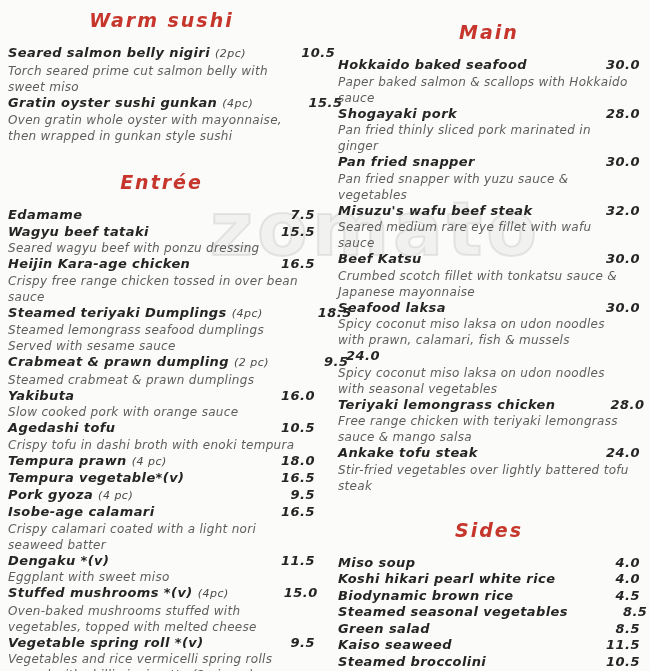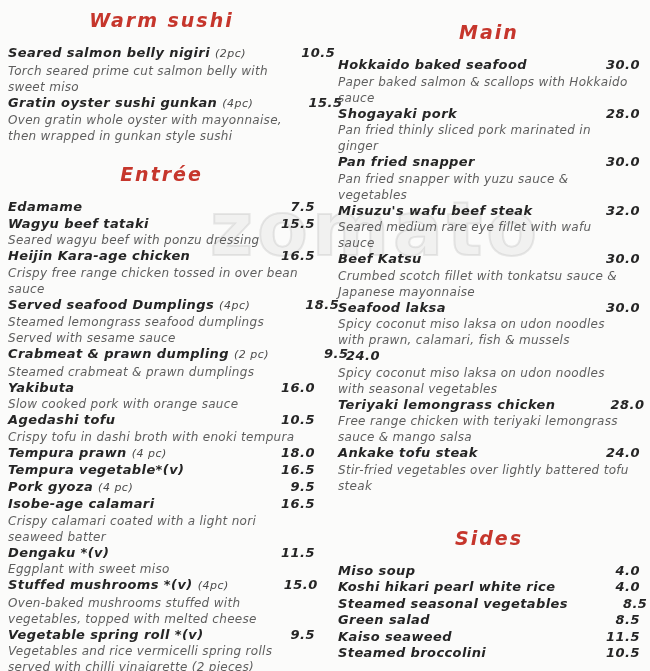--- a/index.html
+++ b/index.html
@@ -47,22 +47,22 @@
   .col-right{padding:12px 10px 0 13px;}
   .section-title{
     font-size:19px;
     font-weight:bold;
     color:var(--heading-color);
     text-align:center;
     letter-spacing:2px;
     margin-top:8px;
     line-height:24px;
   }
-  .section + .section .section-title{margin-top:18px;}
-  .col-right .section + .section .section-title{margin-top:32px;}
+  .section + .section .section-title{margin-top:26px;}
+  .col-right .section + .section .section-title{margin-top:24px;}
   .items{margin-top:13px;}
   .item-row{
     display:flex;
     justify-content:space-between;
     align-items:baseline;
     line-height:16.5px;
     gap:47px;
   }
   .item-name{
     font-size:13px;
@@ -142,21 +142,21 @@
   <div class="item">
     <div class="item-row">
       <span class="item-name"><span class="nm">Heijin Kara-age chicken</span></span>
       <span class="item-price">16.5</span>
     </div>
     <p class="item-desc">Crispy free range chicken tossed in over bean sauce</p>
   </div>
 
   <div class="item">
     <div class="item-row">
-      <span class="item-name"><span class="nm">Served seafood Dumplings</span><span class="item-qty">(4pc)</span></span>
+      <span class="item-name"><span class="nm">Steamed teriyaki Dumplings</span><span class="item-qty">(4pc)</span></span>
       <span class="item-price">18.5</span>
     </div>
     <p class="item-desc">Steamed lemongrass seafood dumplings Served with sesame sauce</p>
   </div>
 
   <div class="item">
     <div class="item-row">
       <span class="item-name"><span class="nm">Crabmeat &amp; prawn dumpling</span><span class="item-qty">(2 pc)</span></span>
       <span class="item-price">9.5</span>
     </div>
@@ -326,20 +326,27 @@
   </div>
 
   <div class="item">
     <div class="item-row">
       <span class="item-name"><span class="nm">Koshi hikari pearl white rice</span></span>
       <span class="item-price">4.0</span>
     </div>
 
   </div>
 
+  <div class="item">
+    <div class="item-row">
+      <span class="item-name"><span class="nm">Biodynamic brown rice</span></span>
+      <span class="item-price">4.5</span>
+    </div>
+
+  </div>
 
   <div class="item">
     <div class="item-row">
       <span class="item-name"><span class="nm">Steamed seasonal vegetables</span></span>
       <span class="item-price">8.5</span>
     </div>
 
   </div>
 
   <div class="item">

